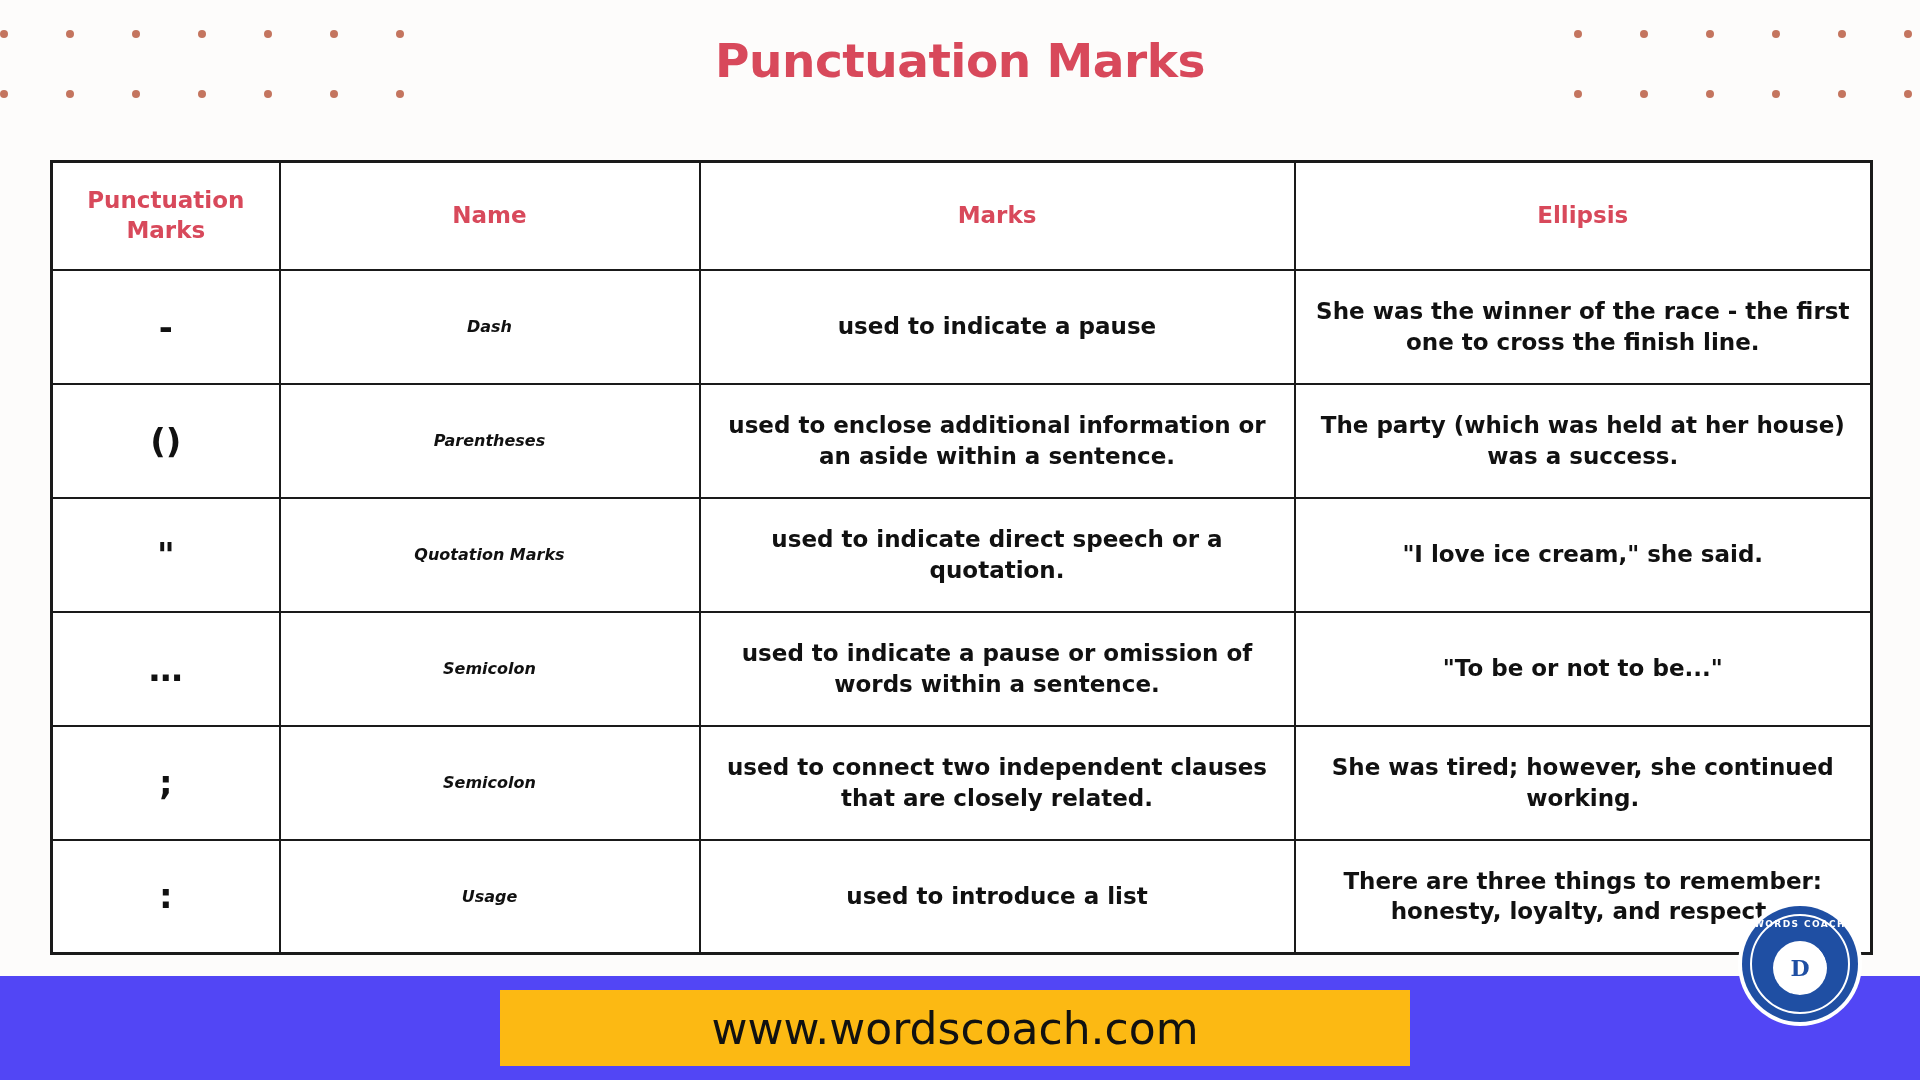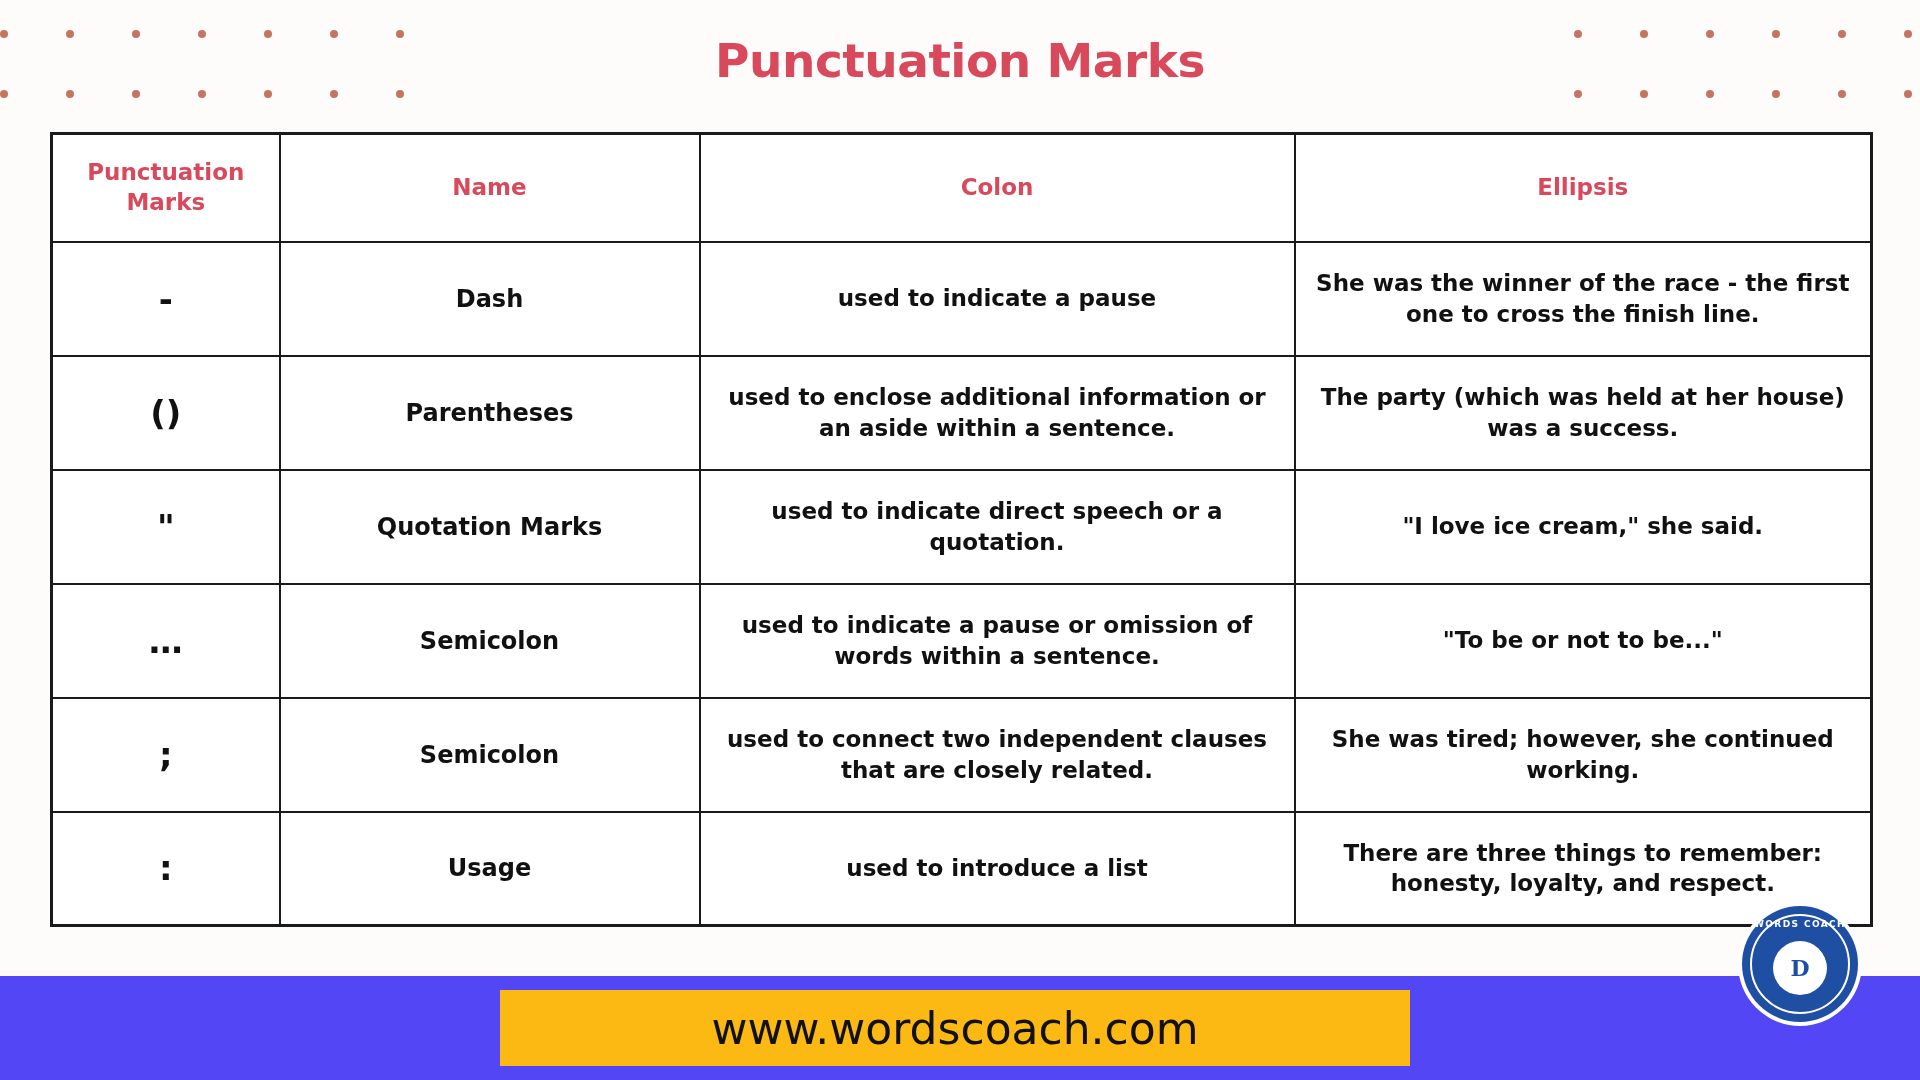--- a/index.html
+++ b/index.html
@@ -12,20 +12,21 @@
     font-family: "DejaVu Sans", "Liberation Sans", sans-serif;
     overflow: hidden;
   }
   .page {
     position: relative;
     width: 1920px;
     height: 1080px;
     background: #fdfcfb;
     display: flex;
     flex-direction: column;
+    gap: 28px;
   }
 
   
   .dots {
     position: absolute;
     top: 30px;
     display: grid;
     grid-auto-flow: row;
     gap: 52px 58px;
   }
@@ -79,23 +80,24 @@
     height: 108px;
     line-height: 1.3;
   }
   td.mark {
     font-size: 34px;
     font-weight: bold;
     color: #111;
     line-height: 1;
   }
   td.name {
-    font-size: 24px;
+    font-size: 16px;
     font-weight: bold;
     color: #111;
+    font-style: italic;
   }
   td.usage, td.example {
     font-size: 23px;
     font-weight: bold;
     color: #111;
     line-height: 1.33;
   }
   tbody tr { height: 114px; }
 
   
@@ -231,21 +233,21 @@
       <colgroup>
         <col class="c1">
           <col class="c2">
           <col class="c3">
           <col class="c4">
       </colgroup>
       <thead>
         <tr>
           <th>Punctuation Marks</th>
           <th>Name</th>
-          <th>Colon</th>
+          <th>Marks</th>
           <th>Ellipsis</th>
         </tr>
       </thead>
       <tbody>
         <tr>
           <td class="mark">-</td>
           <td class="name">Dash</td>
           <td class="usage">used to indicate a pause</td>
           <td class="example">She was the winner of the race - the first one to cross the finish line.</td>
         </tr>

